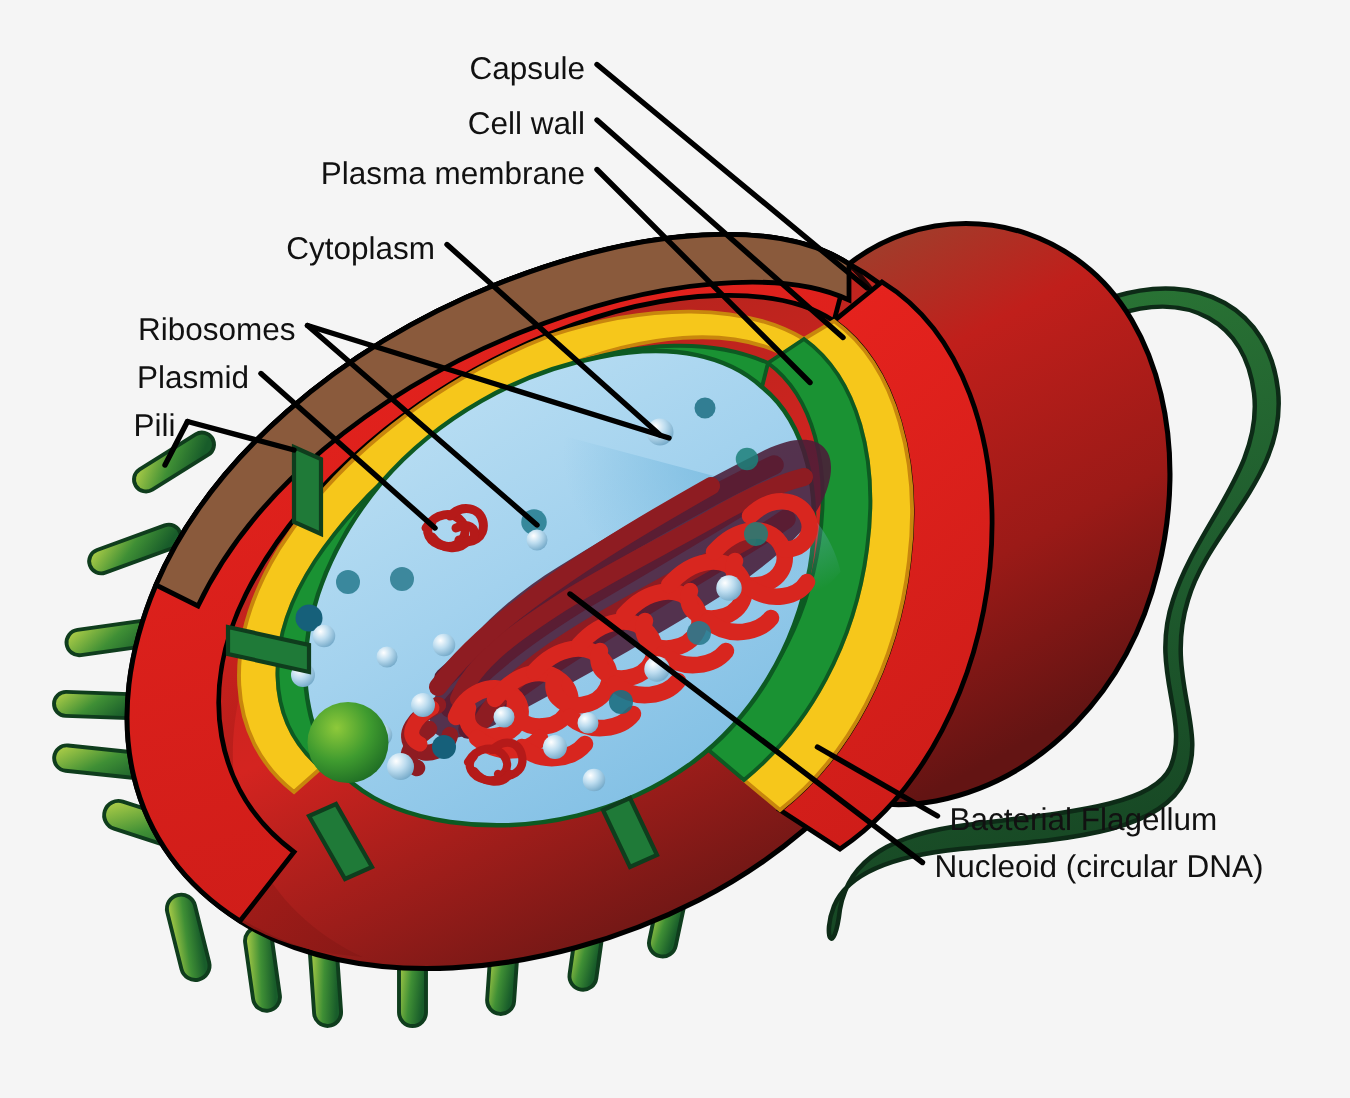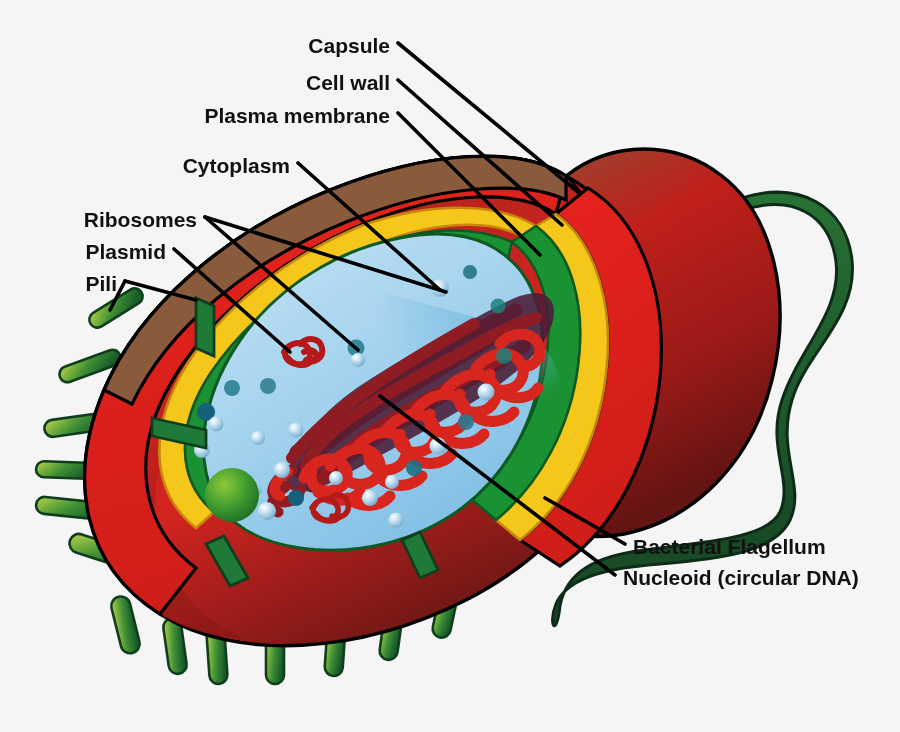--- a/index.html
+++ b/index.html
@@ -4,21 +4,21 @@
 <title>Prokaryotic Cell Diagram</title>
 <style>
   html,body{margin:0;padding:0;}
   body{
     width:900px;height:732px;
     background:#f5f5f5;
     font-family:"Liberation Sans","DejaVu Sans",sans-serif;
     overflow:hidden;
     position:relative;
   }
-  #stage{position:absolute;left:0;top:0;width:900px;height:680px;font-weight:bold;}
+  #stage{position:absolute;left:0;top:0;width:900px;height:680px;}
   svg.diagram{display:block;width:900px;height:732px;}
   text.lbl{
     font-family:"Liberation Sans","DejaVu Sans",sans-serif;
     font-size:21px;
     fill:#111111;
     dominant-baseline:middle;
   }
   .leader{stroke:#000000;stroke-width:3.6;fill:none;stroke-linecap:round;}
 </style>
 </head>

